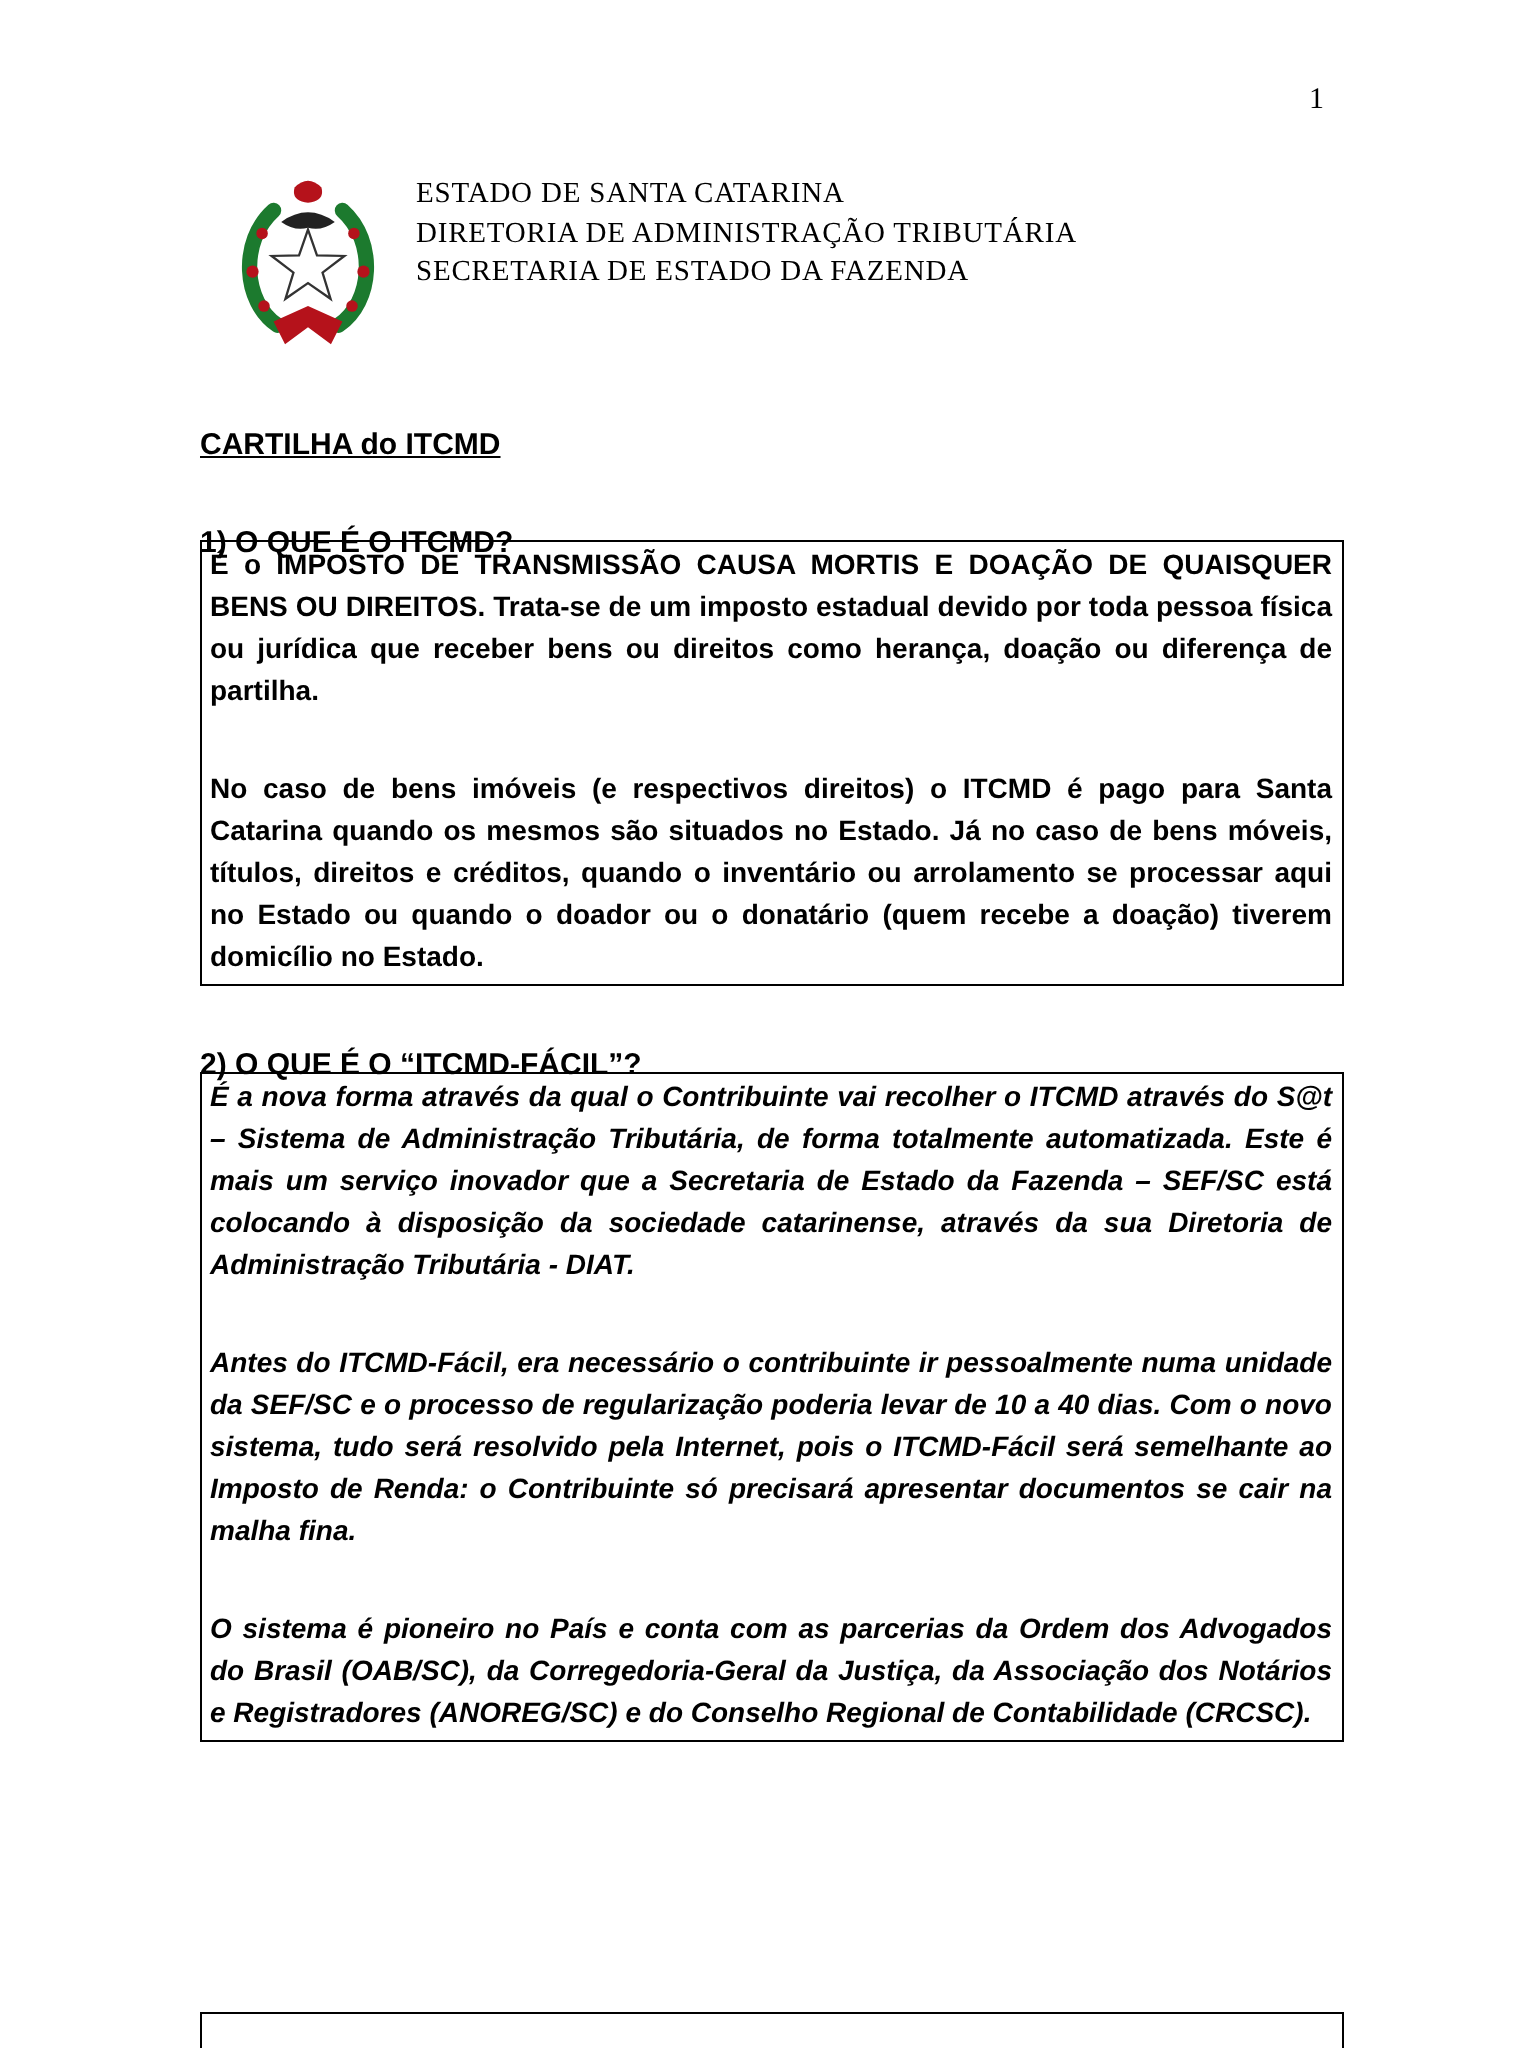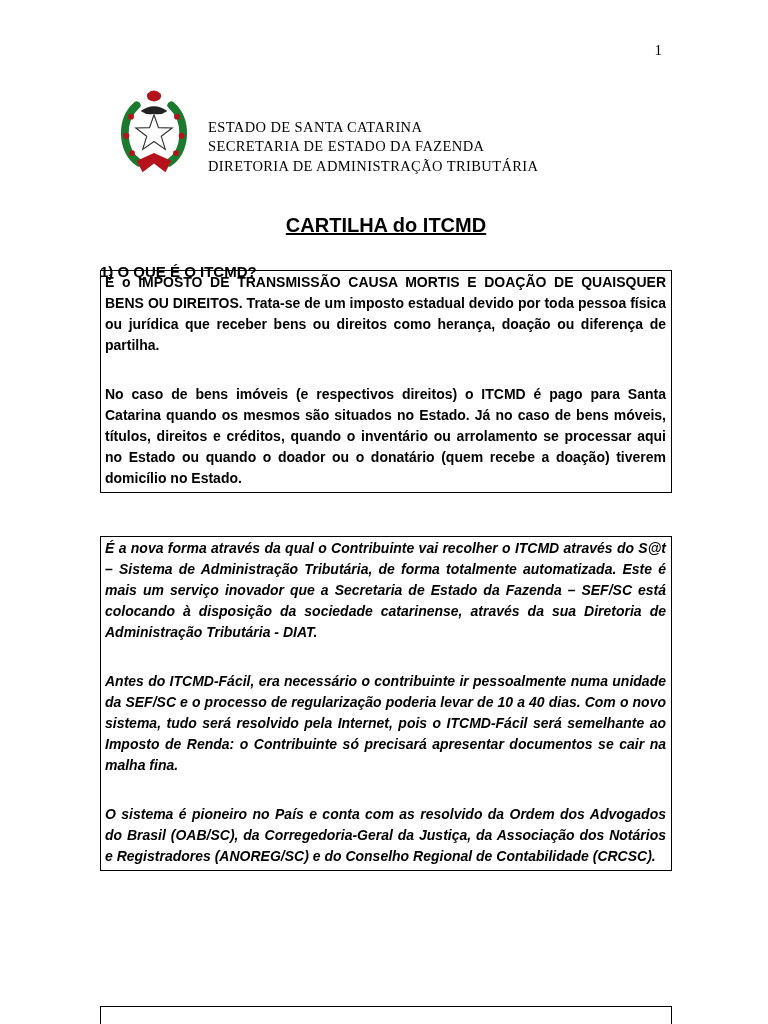--- a/index.html
+++ b/index.html
@@ -23,38 +23,38 @@
   .page-number {
     position: absolute;
     top: 42px; right: 10px;
     font-family: "Liberation Serif", "DejaVu Serif", serif;
     font-size: 15px;
   }
   .header {
     position: absolute;
     top: 88px; left: 6px;
     display: flex;
-    align-items: flex-end;
+    align-items: flex-start;
   }
   .logo { width: 96px; height: 88px; flex: 0 0 auto; }
   .org-lines {
     margin-left: 6px;
     font-family: "Liberation Serif", "DejaVu Serif", serif;
     font-size: 14.5px;
     line-height: 19.5px;
     letter-spacing: 0.4px;
     white-space: nowrap;
   }
   .doc-title {
     position: absolute;
     top: 214px; left: 0;
     width: 100%;
-    text-align: center;
+    text-align: left;
     font-weight: bold;
-    font-size: 20px;
+    font-size: 15px;
     text-decoration: underline;
   }
   .section-heading {
     position: absolute;
     left: 0;
     font-weight: bold;
     font-size: 15px;
   }
   .heading-1 { top: 263px; }
   .heading-2 { top: 524px; }
@@ -104,35 +104,36 @@
         <circle cx="73" cy="68" r="3" fill="#b5121b"></circle>
 
         <path d="M36,24 Q50,14 64,24 Q57,29 50,27 Q43,29 36,24" fill="#222222"></path>
 
         <polygon points="50,28 54.7,41.5 69,41.8 57.6,50.5 61.8,64.2 50,56 38.2,64.2 42.4,50.5 31,41.8 45.3,41.5" fill="#ffffff" stroke="#333333" stroke-width="1.2"></polygon>
 
         <path d="M32,76 L50,68 L68,76 L62,88 L50,79 L38,88 Z" fill="#b5121b"></path>
       </svg>
       <div class="org-lines">
         <div>ESTADO DE SANTA CATARINA</div>
+        <div>DIRETORIA DE ADMINISTRAÇÃO TRIBUTÁRIA</div>
         <div>SECRETARIA DE ESTADO DA FAZENDA</div>
-        <div>DIRETORIA DE ADMINISTRAÇÃO TRIBUTÁRIA</div>
       </div>
     </div>
 
     <div class="doc-title">CARTILHA do ITCMD</div>
 
     <div class="section-heading heading-1">1) O QUE É O ITCMD?</div>
     <div class="text-box box-1">
       <p>É o IMPOSTO DE TRANSMISSÃO CAUSA MORTIS E DOAÇÃO DE QUAISQUER BENS OU DIREITOS. Trata-se de um imposto estadual devido por toda pessoa física ou jurídica que receber bens ou direitos como herança, doação ou diferença de partilha.</p>
       <p>No caso de bens imóveis (e respectivos direitos) o ITCMD é pago para Santa Catarina quando os mesmos são situados no Estado. Já no caso de bens móveis, títulos, direitos e créditos, quando o inventário ou arrolamento se processar aqui no Estado ou quando o doador ou o donatário (quem recebe a doação) tiverem domicílio no Estado.</p>
     </div>
 
+    <div class="section-heading heading-2">2) O QUE É O “ITCMD-FÁCIL”?</div>
     <div class="text-box box-2">
       <p>É a nova forma através da qual o Contribuinte vai recolher o ITCMD através do S@t – Sistema de Administração Tributária, de forma totalmente automatizada. Este é mais um serviço inovador que a Secretaria de Estado da Fazenda – SEF/SC está colocando à disposição da sociedade catarinense, através da sua Diretoria de Administração Tributária - DIAT.</p>
       <p>Antes do ITCMD-Fácil, era necessário o contribuinte ir pessoalmente numa unidade da SEF/SC e o processo de regularização poderia levar de 10 a 40 dias. Com o novo sistema, tudo será resolvido pela Internet, pois o ITCMD-Fácil será semelhante ao Imposto de Renda: o Contribuinte só precisará apresentar documentos se cair na malha fina.</p>
-      <p>O sistema é pioneiro no País e conta com as resolvido da Ordem dos Advogados do Brasil (OAB/SC), da Corregedoria-Geral da Justiça, da Associação dos Notários e Registradores (ANOREG/SC) e do Conselho Regional de Contabilidade (CRCSC).</p>
+      <p>O sistema é pioneiro no País e conta com as parcerias da Ordem dos Advogados do Brasil (OAB/SC), da Corregedoria-Geral da Justiça, da Associação dos Notários e Registradores (ANOREG/SC) e do Conselho Regional de Contabilidade (CRCSC).</p>
     </div>
 
     <div class="next-box-edge"></div>
 
   </div>
 </div>
 
 </body></html>

